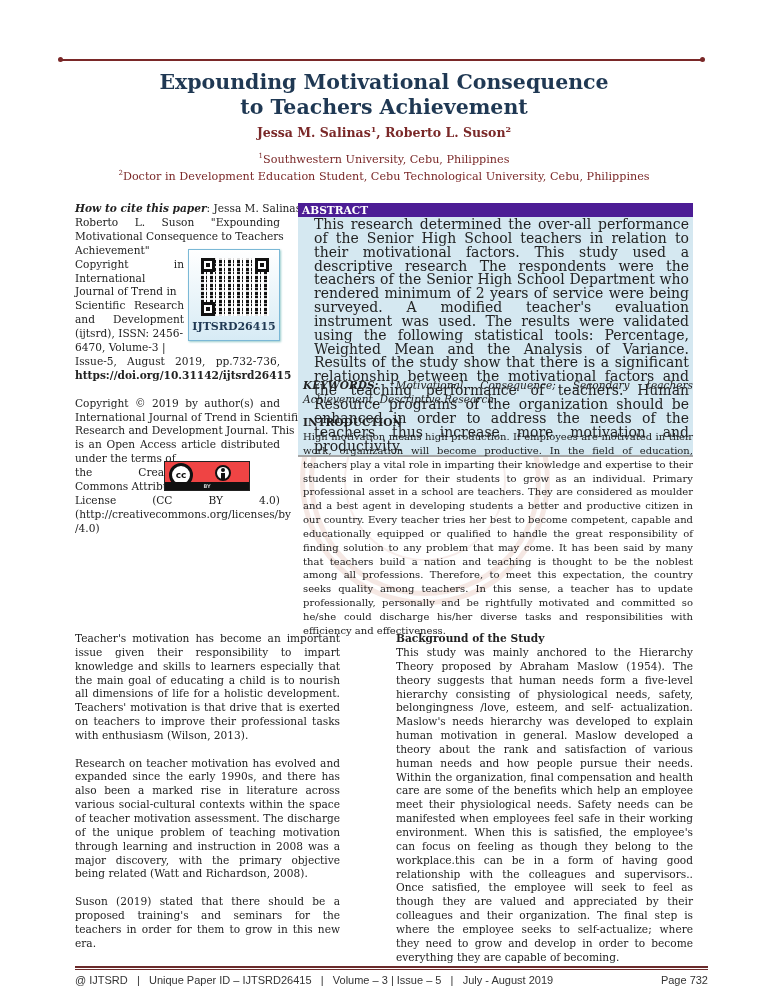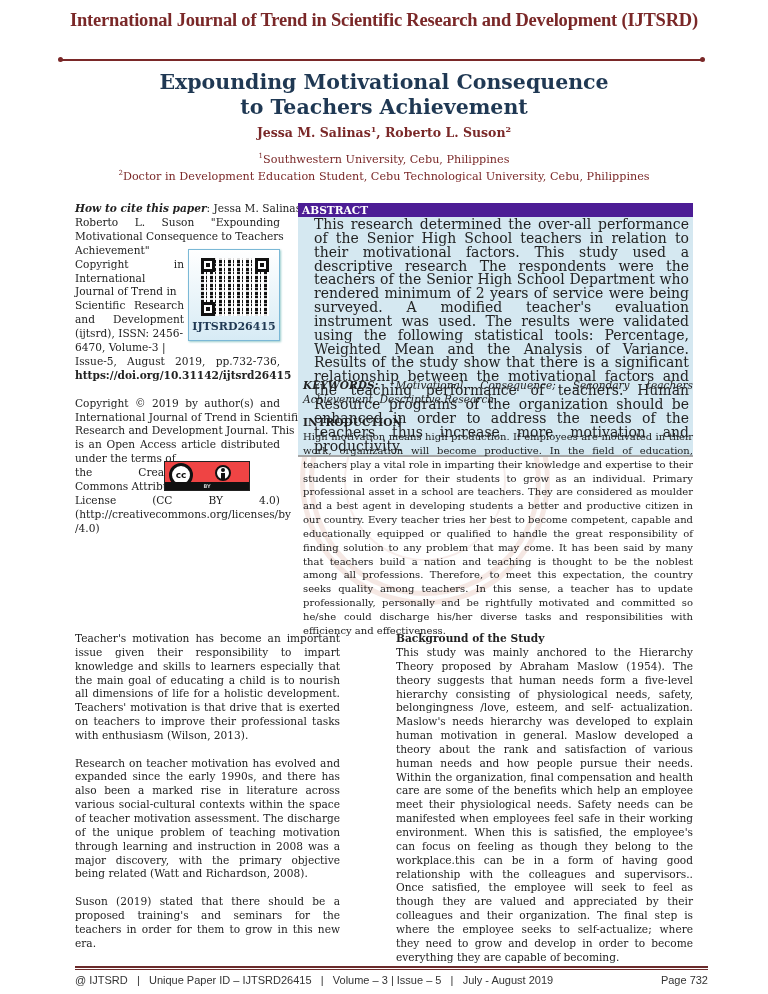--- a/index.html
+++ b/index.html
@@ -63,21 +63,20 @@
 
   .footer-rule { position: absolute; top: 966px; left: 75px; width: 633px; height: 4px; border-top: 2px solid #6b2a2a; border-bottom: 1px solid #6b2a2a; }
   .footer { position: absolute; top: 974px; left: 75px; width: 633px; font-family: "Liberation Sans", sans-serif; font-size: 11px; color: #333; display: flex; }
   .footer span { white-space: pre; }
   .footer .page { margin-left: auto; }
 </style>
 </head>
 <body>
 
 <header class="journal-header">
-  <div class="journal-title">International Journal of Trend in Scientific Research and Development (IJTSRD)</div>
 </header>
 <div class="header-rule"></div>
 
 <div class="watermark"></div>
 
 <h1 class="paper-title">
   <span>Expounding Motivational Consequence</span><br>
   <span>to Teachers Achievement</span>
 </h1>
 

